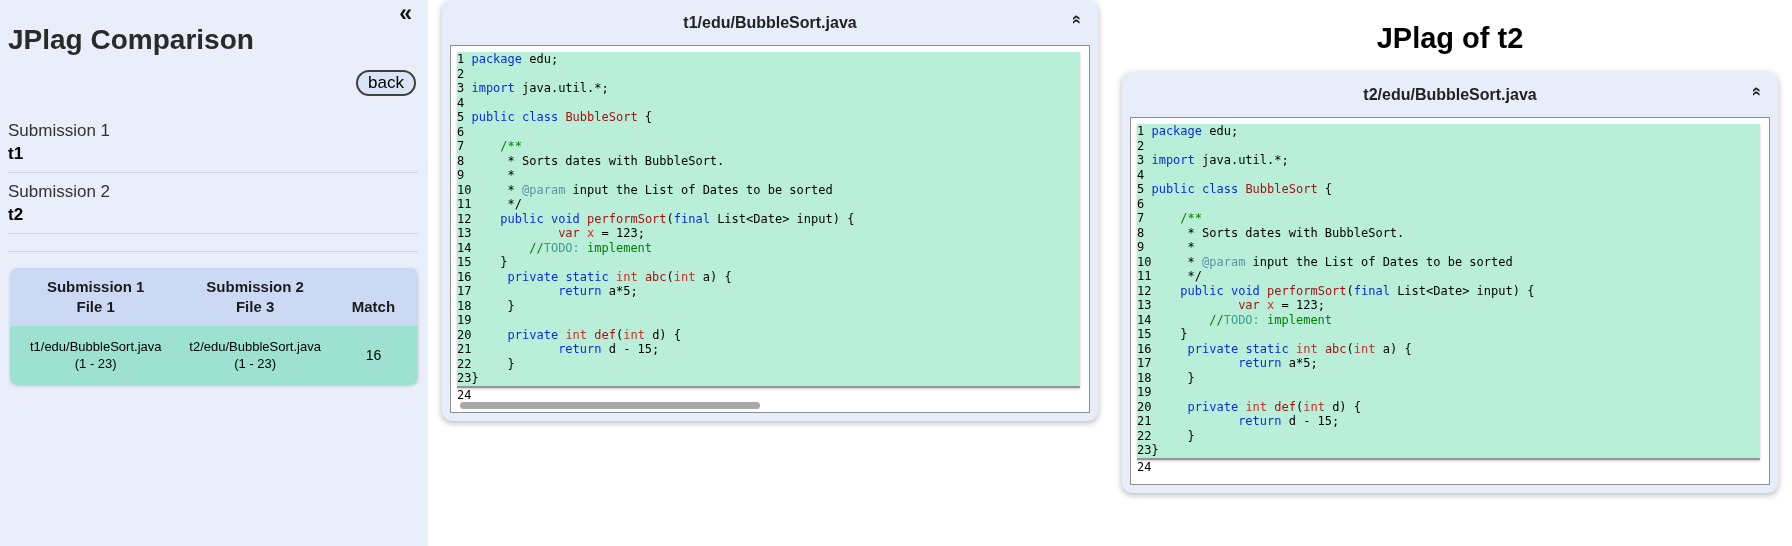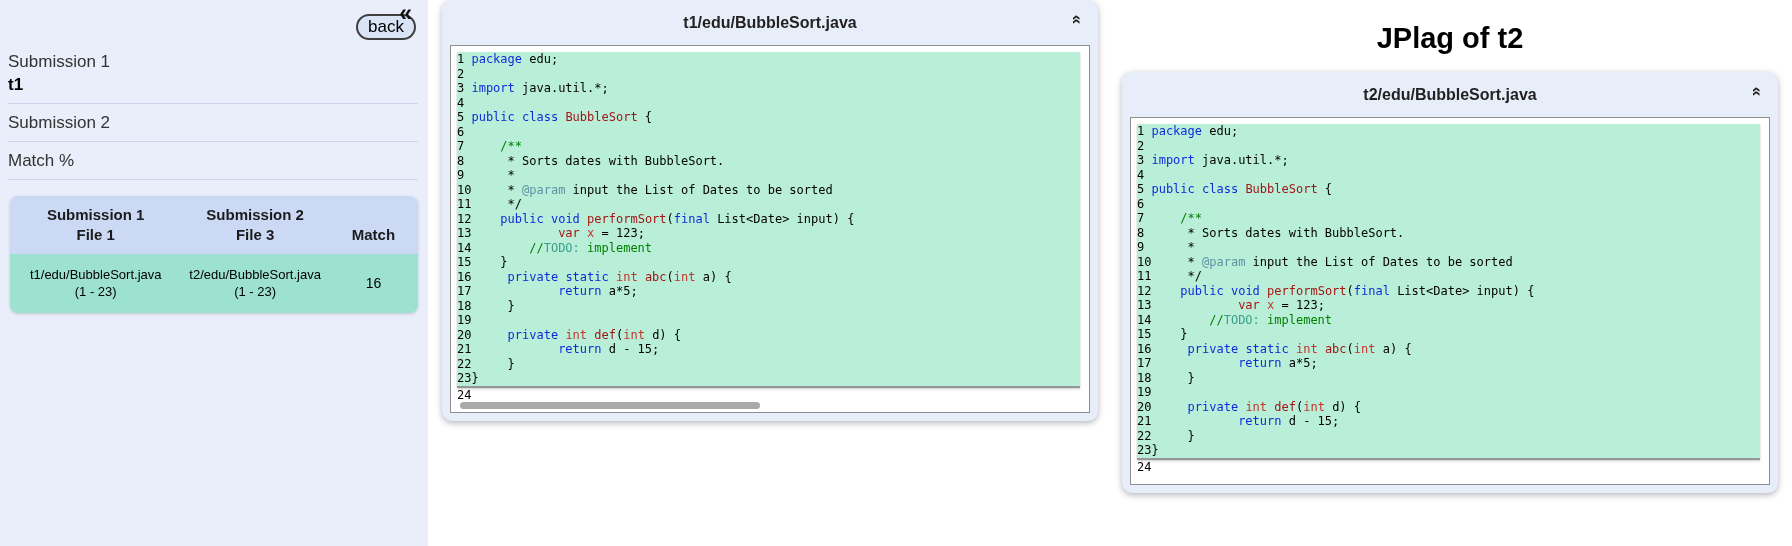--- a/index.html
+++ b/index.html
@@ -4,21 +4,21 @@
 <style>
   * { box-sizing: border-box; }
   body {
     margin: 0; width: 1792px; height: 546px; background: #ffffff;
     font-family: "Liberation Sans", sans-serif; overflow: hidden; position: relative;
   }
   
   .sidebar { position: absolute; left: 0; top: 0; width: 428px; height: 546px; background: #e9eefa; }
   .sidebar-collapse { position: absolute; top: 2px; right: 16px; font-size: 23px; font-weight: bold; color: #111; cursor: pointer; line-height: 1; }
   .sidebar-title { margin: 24px 8px 0; font-size: 28px; font-weight: bold; color: #2a2a2a; }
-  .back-btn { display: block; margin: 14px 12px 3px auto; font-size: 17px; padding: 1px 10px;
+  .back-btn { display: block; margin: 14px 12px 16px auto; font-size: 17px; padding: 1px 10px;
     border: 2px solid #3f3f3f; border-radius: 13px; background: #d9e4f6; font-family: inherit; color: #000; cursor: pointer; }
   .fields { margin: 0 10px 0 8px; }
   .field { padding: 9px 0 8px; border-bottom: 1px solid #ccd6ee; }
   .field-label { font-size: 17px; color: #333; }
   .field-value { font-size: 17px; font-weight: bold; color: #000; margin-top: 3px; }
   .match-table { margin: 16px 10px 0; border-radius: 8px; overflow: hidden; box-shadow: 0 1px 3px rgba(0,0,0,.18); }
   .mt-header { display: flex; background: #cbd9f4; padding: 9px 6px 8px; align-items: flex-end; }
   .mt-hcell { text-align: center; font-weight: bold; font-size: 15px; line-height: 1.35; color: #1b1b1b; }
   .mt-row { display: flex; background: #9de1d1; padding: 12px 6px; align-items: center; cursor: pointer; }
   .mt-cell { text-align: center; font-size: 13px; line-height: 1.35; color: #000; }
@@ -38,32 +38,33 @@
   .match-region { background: #b9efd9; border-bottom: 2px solid #979797; margin-right: 9px; box-shadow: 0 1px 2px rgba(0,0,0,.22); }
   .code-line { white-space: pre; }
   .ln { display: inline-block; width: 2ch; color: #000; }
   .hscroll-thumb { position: absolute; left: 9px; bottom: 3px; height: 7px; width: 47%; background: #a9a9a9; border-radius: 4px; cursor: pointer; }
 </style>
 </head>
 <body>
 
 <div class="sidebar">
   <span class="sidebar-collapse">«</span>
+  <div class="sidebar-title">JPlag Comparison</div>
   <button class="back-btn">back</button>
 
   <div class="fields">
     <div class="field">
       <div class="field-label">Submission 1</div>
       <div class="field-value">t1</div>
     </div>
     <div class="field">
       <div class="field-label">Submission 2</div>
+      <div class="field-value">t2</div>
     </div>
     <div class="field">
-      <div class="field-label">Match %</div>
     </div>
   </div>
 
   <div class="match-table">
     <div class="mt-header" id="mt-header">
         <div class="mt-hcell w-file">
           <div>Submission 1</div>
           <div>File 1</div>
         </div>
         <div class="mt-hcell w-file">

